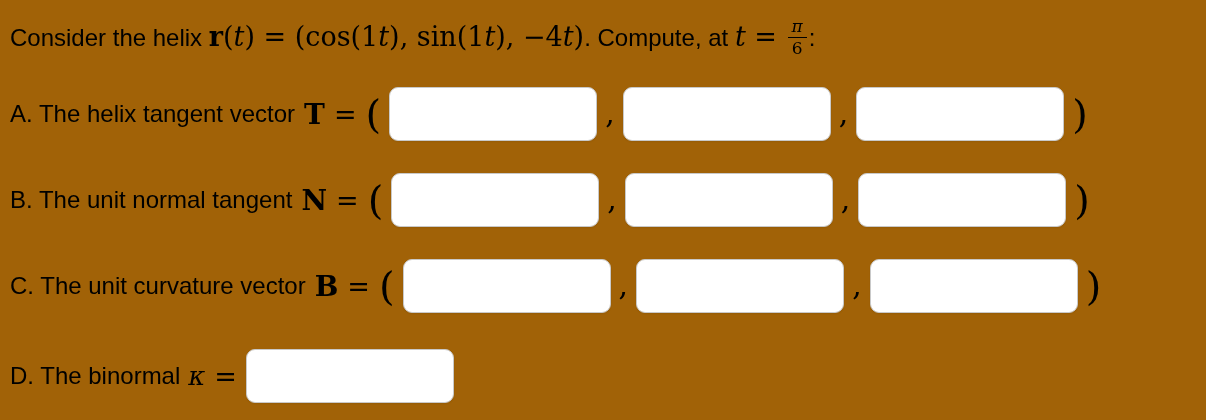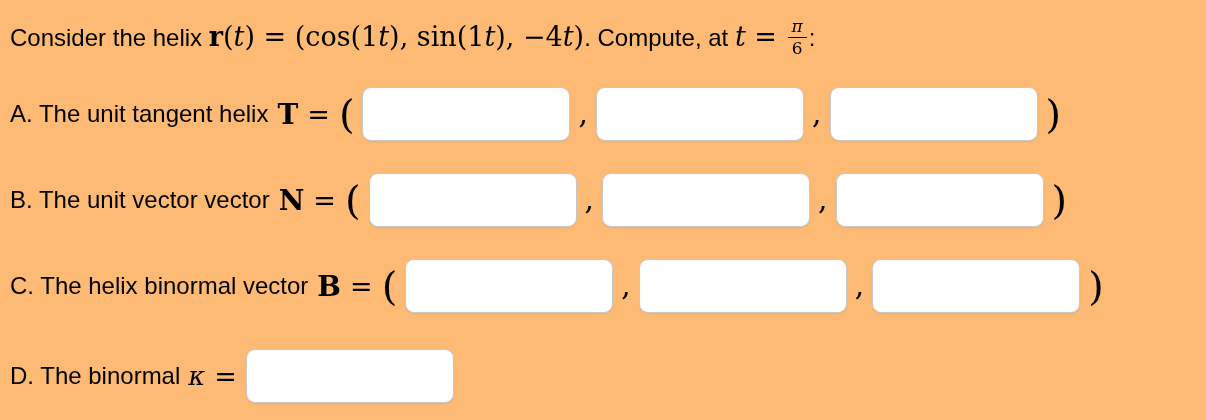--- a/index.html
+++ b/index.html
@@ -4,21 +4,21 @@
 <style>
   html, body {
     margin: 0;
     padding: 0;
     background: #f4f4f5;
   }
   .page {
     position: relative;
     width: 1206px;
     height: 420px;
-    background: #fdba74;
+    background: #a16207;
     font-family: "Liberation Sans", sans-serif;
     color: #000;
     overflow: hidden;
   }
   
   .title {
     position: absolute;
     top: 6px;
     left: 10px;
     right: 10px;
@@ -126,47 +126,47 @@
 </head>
 <body>
 
 <div class="page">
 
   <div class="title">
     <span>Consider the helix </span><span class="mbf">r</span><span class="mrm">(</span><span class="mit">t</span><span class="mrm">) = (cos(1</span><span class="mit">t</span><span class="mrm">), sin(1</span><span class="mit">t</span><span class="mrm">), −4</span><span class="mit">t</span><span class="mrm">)</span><span>. Compute, at </span><span class="mit">t</span><span class="mrm"> = </span><span class="frac"><span class="num">π</span><span class="den">6</span></span><span>:</span>
   </div>
 
   <div class="qrow row-a">
-    <span class="qlabel">A. The unit tangent helix</span>
+    <span class="qlabel">A. The helix tangent vector</span>
     <span class="sym-bold">T</span>
     <span class="eq">=</span>
     <span class="paren open">(</span>
     <input class="answer-box" type="text" value="" style="">
     <span class="comma">,</span>
     <input class="answer-box" type="text" value="" style="">
     <span class="comma">,</span>
     <input class="answer-box" type="text" value="" style="">
     <span class="paren close">)</span>
   </div>
 
   <div class="qrow row-b">
-    <span class="qlabel">B. The unit vector vector</span>
+    <span class="qlabel">B. The unit normal tangent</span>
     <span class="sym-bold">N</span>
     <span class="eq">=</span>
     <span class="paren open">(</span>
     <input class="answer-box" type="text" value="" style="">
     <span class="comma">,</span>
     <input class="answer-box" type="text" value="" style="">
     <span class="comma">,</span>
     <input class="answer-box" type="text" value="" style="">
     <span class="paren close">)</span>
   </div>
 
   <div class="qrow row-c">
-    <span class="qlabel">C. The helix binormal vector</span>
+    <span class="qlabel">C. The unit curvature vector</span>
     <span class="sym-bold">B</span>
     <span class="eq">=</span>
     <span class="paren open">(</span>
     <input class="answer-box" type="text" value="" style="">
     <span class="comma">,</span>
     <input class="answer-box" type="text" value="" style="">
     <span class="comma">,</span>
     <input class="answer-box" type="text" value="" style="">
     <span class="paren close">)</span>
   </div>

